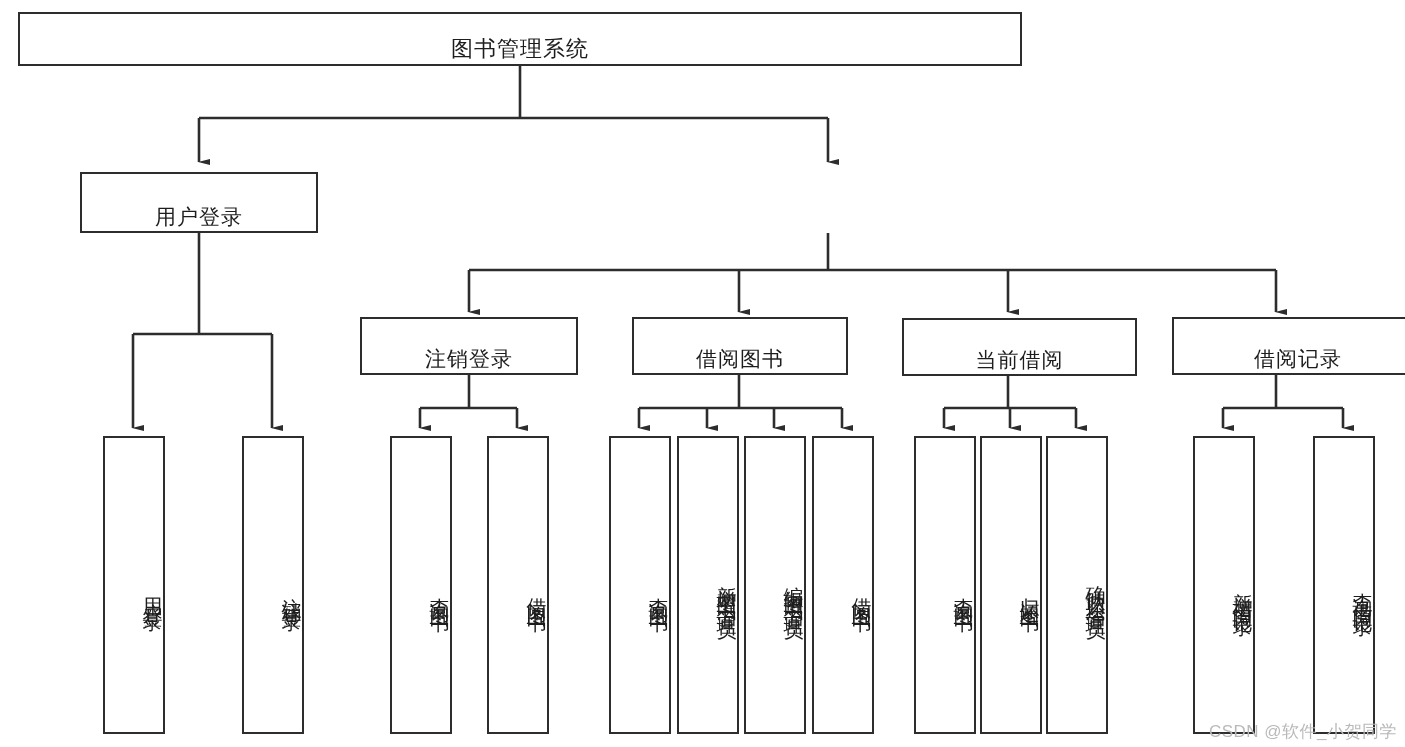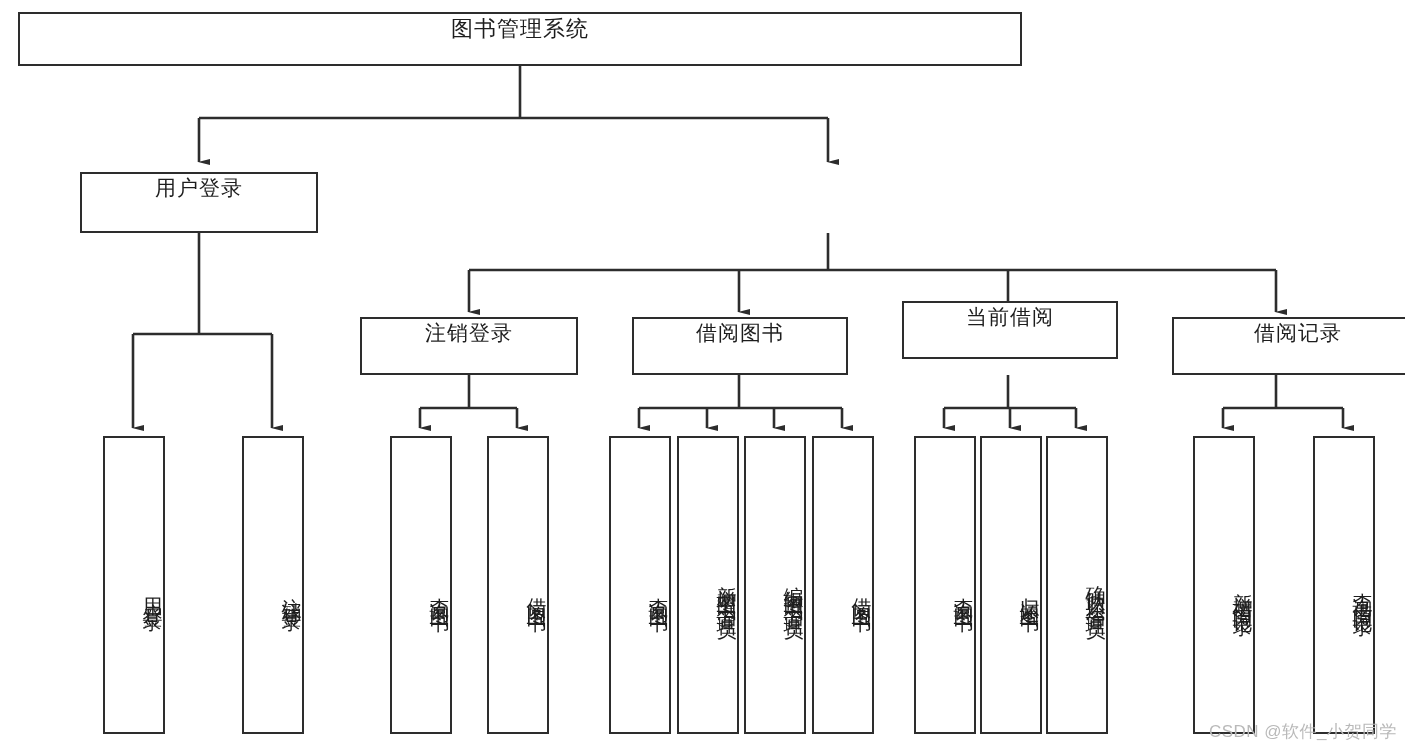--- a/index.html
+++ b/index.html
@@ -10,21 +10,21 @@
   }
   #stage{position:relative;width:1405px;height:747px;background:#fff;}
   #wires{position:absolute;left:0;top:0;width:1405px;height:747px;}
 
   .node{
     position:absolute;
     box-sizing:border-box;
     background:#ffffff;
     border:2px solid #2d2d2d;
     display:flex;
-    align-items:flex-start;
+    align-items:flex-end;
     justify-content:center;
     text-align:center;
     color:#1d1d1d;
   }
   .node.h{
     font-size:21px;
     letter-spacing:1px;
   }
   .node.root{font-size:22px;}
   .node.leaf{
@@ -115,21 +115,21 @@
   <div class="node h" style="left:80px;top:172px;width:238px;height:61px;">
     <span>用户登录</span>
   </div>
 
   <div class="node h" style="left:360px;top:317px;width:218px;height:58px;">
     <span>注销登录</span>
   </div>
   <div class="node h" style="left:632px;top:317px;width:216px;height:58px;">
     <span>借阅图书</span>
   </div>
-  <div class="node h" style="left:902px;top:301px;width:216px;height:58px;">
+  <div class="node h" style="left:902px;top:318px;width:235px;height:58px;">
     <span>当前借阅</span>
   </div>
   <div class="node h" style="left:1172px;top:317px;width:252px;height:58px;">
     <span>借阅记录</span>
   </div>
 
   <div class="node leaf" style="left:103px;top:436px;width:62px;height:298px;">
     <span>用户登录</span>
   </div>
   <div class="node leaf" style="left:242px;top:436px;width:62px;height:298px;">

